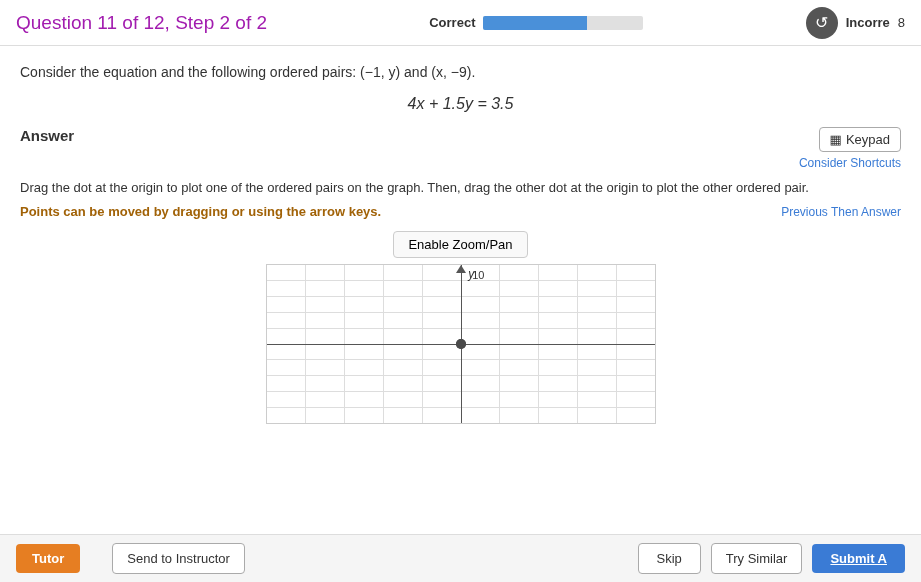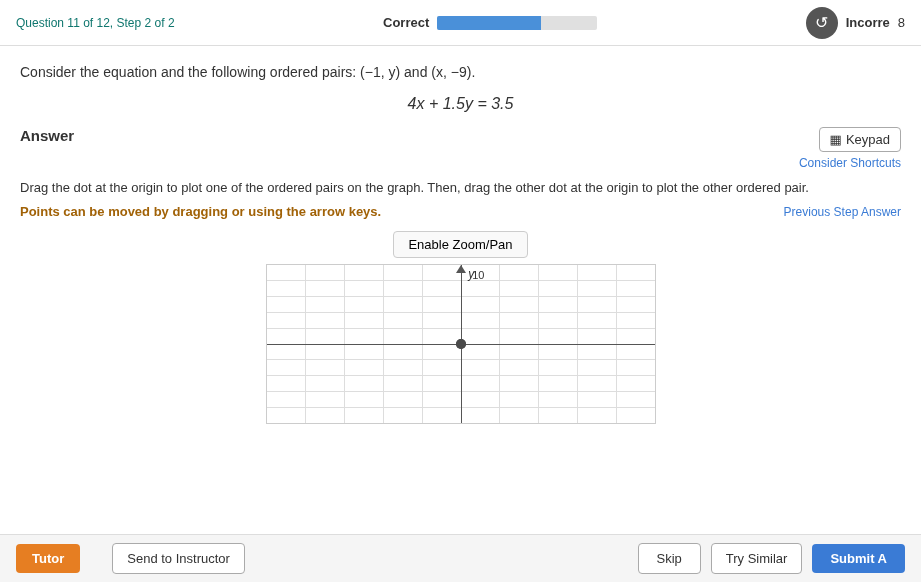--- a/index.html
+++ b/index.html
@@ -16,22 +16,22 @@
       background: #fff;
       border-bottom: 1px solid #ddd;
       display: flex;
       align-items: center;
       justify-content: space-between;
       padding: 8px 16px;
       height: 46px;
     }
 
     .top-bar-left {
-      font-size: 12px;
-      color: #0f766e;
+      font-size: 19px;
+      color: #a21caf;
       font-weight: 500;
     }
 
     .top-bar-center {
       display: flex;
       align-items: center;
       gap: 12px;
     }
 
     .correct-bar-container {
@@ -336,20 +336,21 @@
 
     .submit-btn {
       background: #3a7bd5;
       color: #fff;
       border: none;
       border-radius: 4px;
       padding: 7px 18px;
       font-size: 13px;
       font-weight: 600;
       cursor: pointer;
+      text-decoration: underline;
     }
 
     .graph-center {
       display: flex;
       justify-content: center;
       align-items: flex-start;
       gap: 8px;
     }
   </style>
 </head>
@@ -387,21 +388,21 @@
       </button>
     </div>
     <div class="keyboard-shortcuts">
       <span>Consider Shortcuts</span>
     </div>
     <p class="drag-instruction">Drag the dot at the origin to plot one of the ordered pairs on the graph. Then, drag the other dot at the origin to plot the other ordered pair.</p>
 
     <div style="display:flex; justify-content:space-between; align-items:center;">
       <p class="points-note">Points can be moved by dragging or using the arrow keys.</p>
       <span class="previous-step">
-        <span>Previous Step Answer</span>
+        <span>Previous Then Answer</span>
       </span>
     </div>
 
     <div class="graph-area">
       <button class="enable-zoom-btn">
         <span>Enable Zoom/Pan</span>
       </button>
       <div class="graph-center">
         <div class="graph-wrapper">
 

